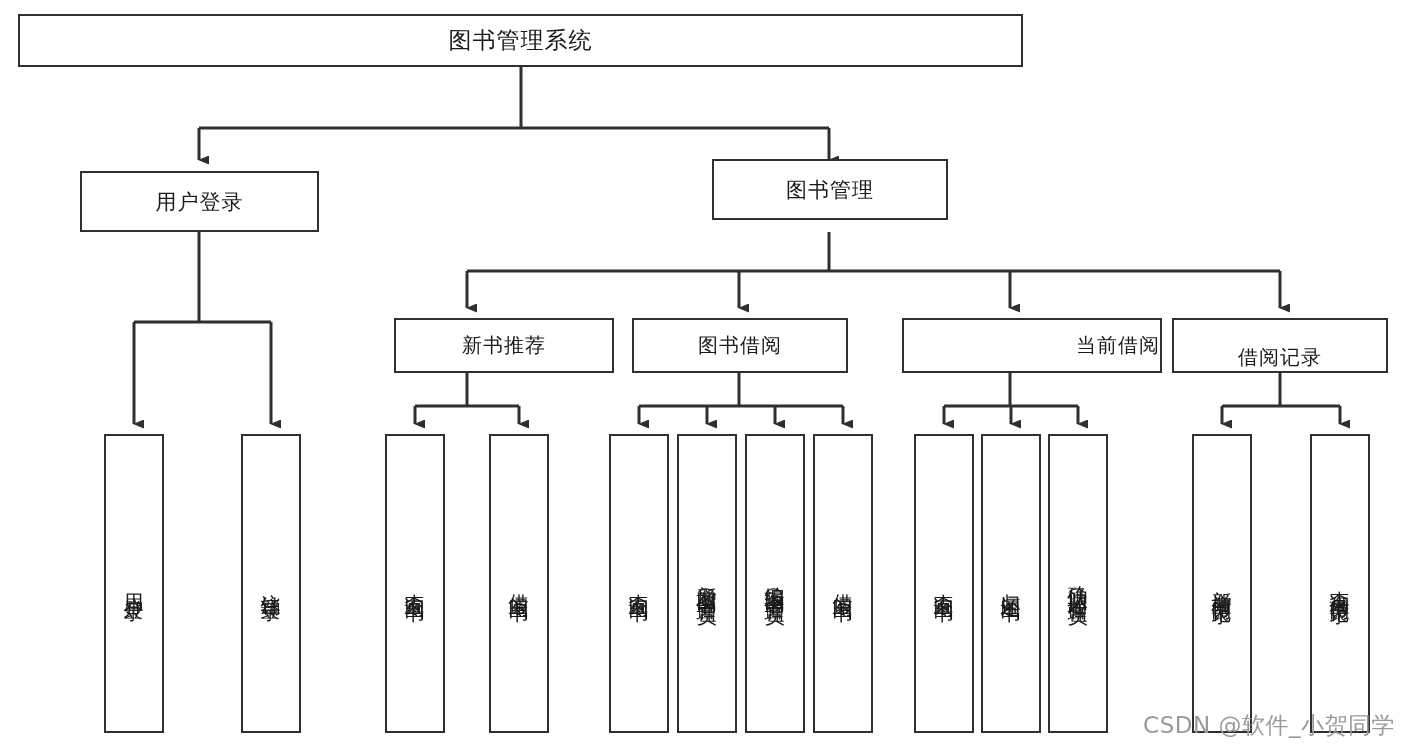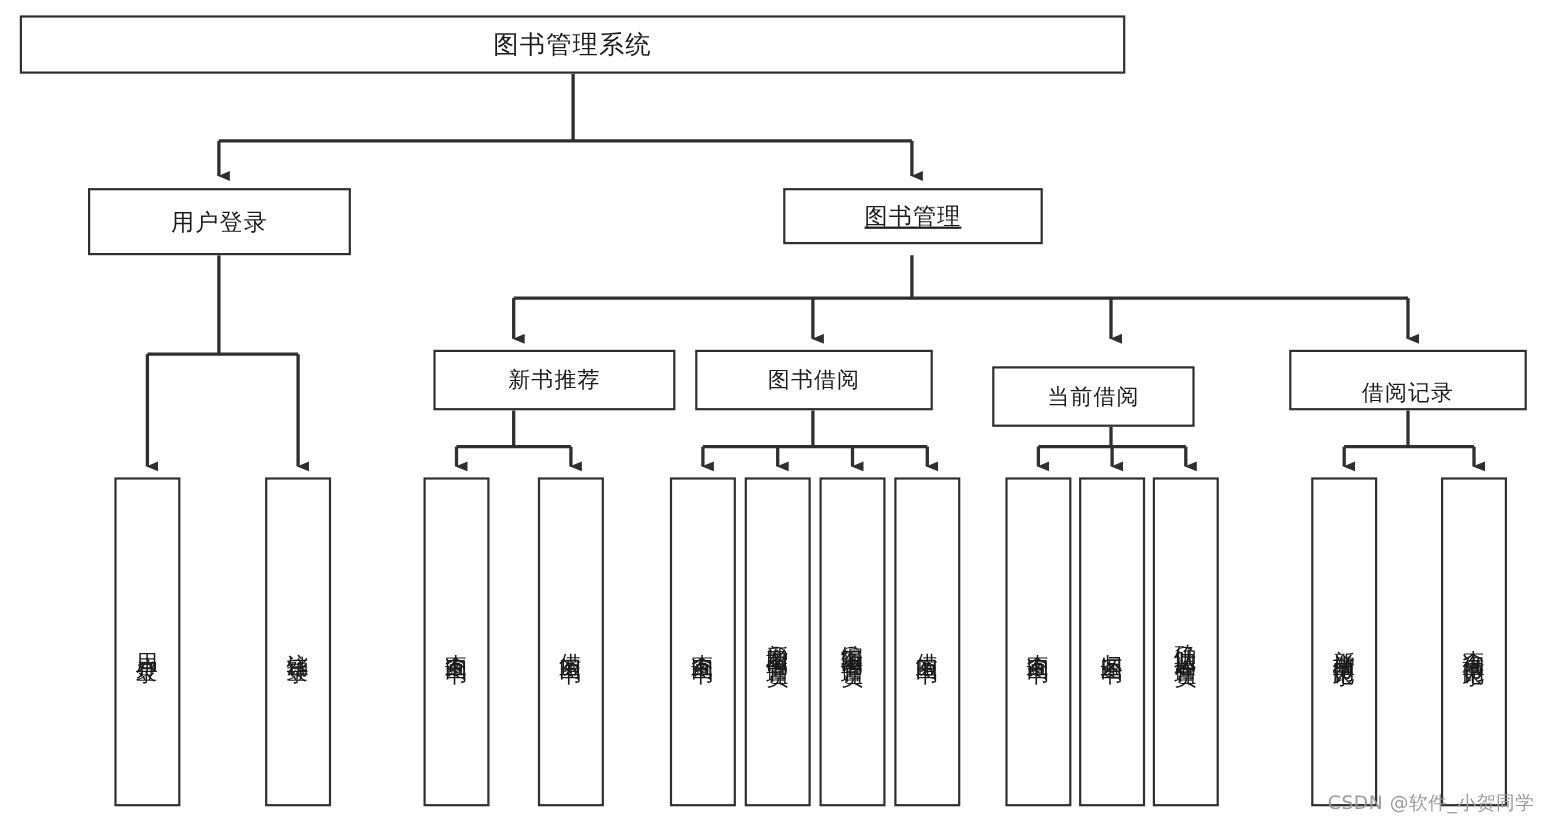--- a/index.html
+++ b/index.html
@@ -59,21 +59,21 @@
     left: 0;
     top: 0;
     width: 1405px;
     height: 747px;
     pointer-events: none;
   }
   .watermark {
     position: absolute;
     right: 10px;
     bottom: 6px;
-    font-size: 17px;
+    font-size: 23px;
     color: #9a9a9a;
     letter-spacing: 0.5px;
     white-space: nowrap;
   }
 </style>
 </head>
 <body>
 
 <div id="canvas">
 
@@ -127,31 +127,31 @@
     </g>
   </svg>
 
   <div class="node level0" style="left:18px; top:14px; width:1005px; height:53px;">
     <span class="htext">图书管理系统</span>
   </div>
 
   <div class="node level1" style="left:80px; top:171px; width:239px; height:61px;">
     <span class="htext">用户登录</span>
   </div>
-  <div class="node level1" style="left:712px; top:171px; width:236px; height:51px;text-decoration:underline;">
+  <div class="node level1" style="left:712px; top:159px; width:236px; height:61px;">
     <span class="htext">图书管理</span>
   </div>
 
   <div class="node level2" style="left:358px; top:318px; width:220px; height:55px;margin-left:36px;">
     <span class="htext">新书推荐</span>
   </div>
   <div class="node level2" style="left:632px; top:318px; width:216px; height:55px;text-align:center;">
     <span class="htext">图书借阅</span>
   </div>
-  <div class="node level2" style="left:902px; top:333px; width:184px; height:55px;">
+  <div class="node level2" style="left:902px; top:318px; width:260px; height:55px;justify-content:flex-end;">
     <span class="htext">当前借阅</span>
   </div>
   <div class="node level2" style="left:1172px; top:318px; width:216px; height:55px;align-items:flex-end;">
     <span class="htext">借阅记录</span>
   </div>
 
   <div class="node leaf" style="left:104px; top:434px; width:60px; height:299px;">
     <span class="vtext">用户登录</span>
   </div>
   <div class="node leaf" style="left:241px; top:434px; width:60px; height:299px;">

